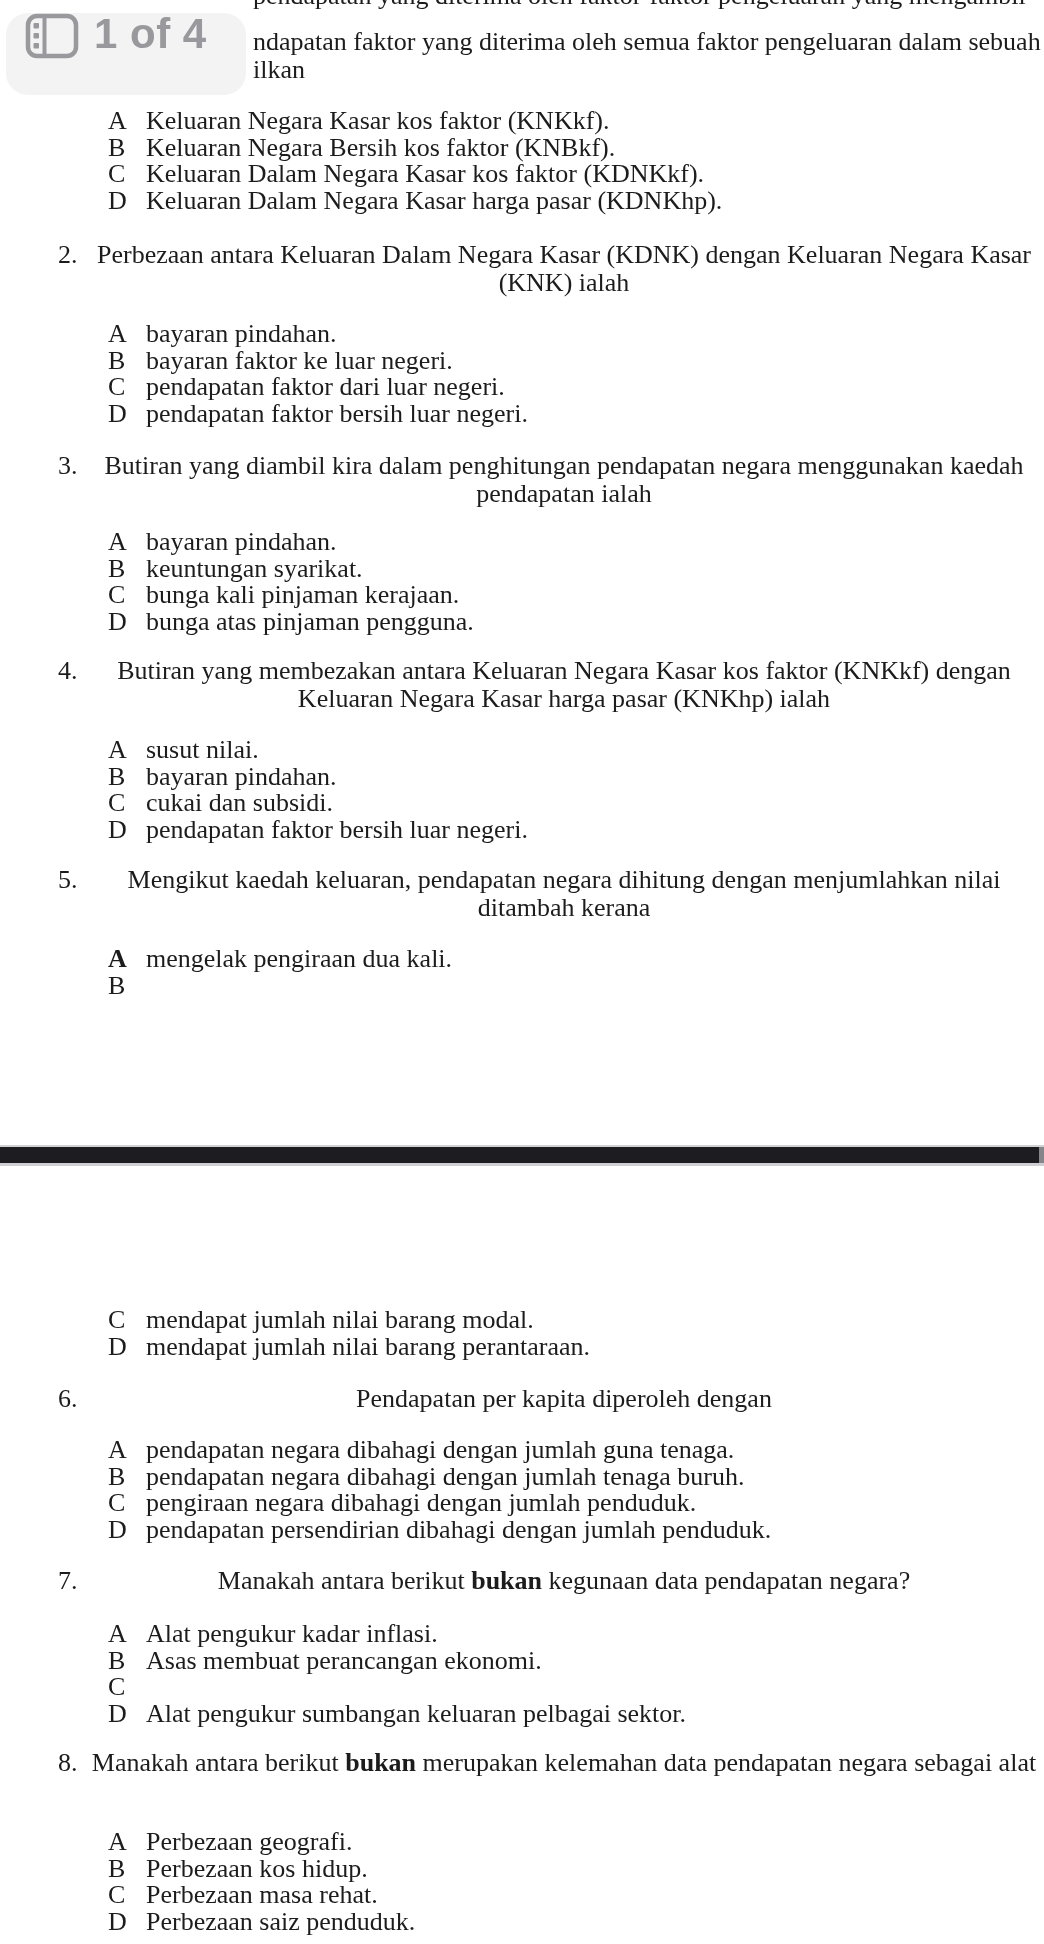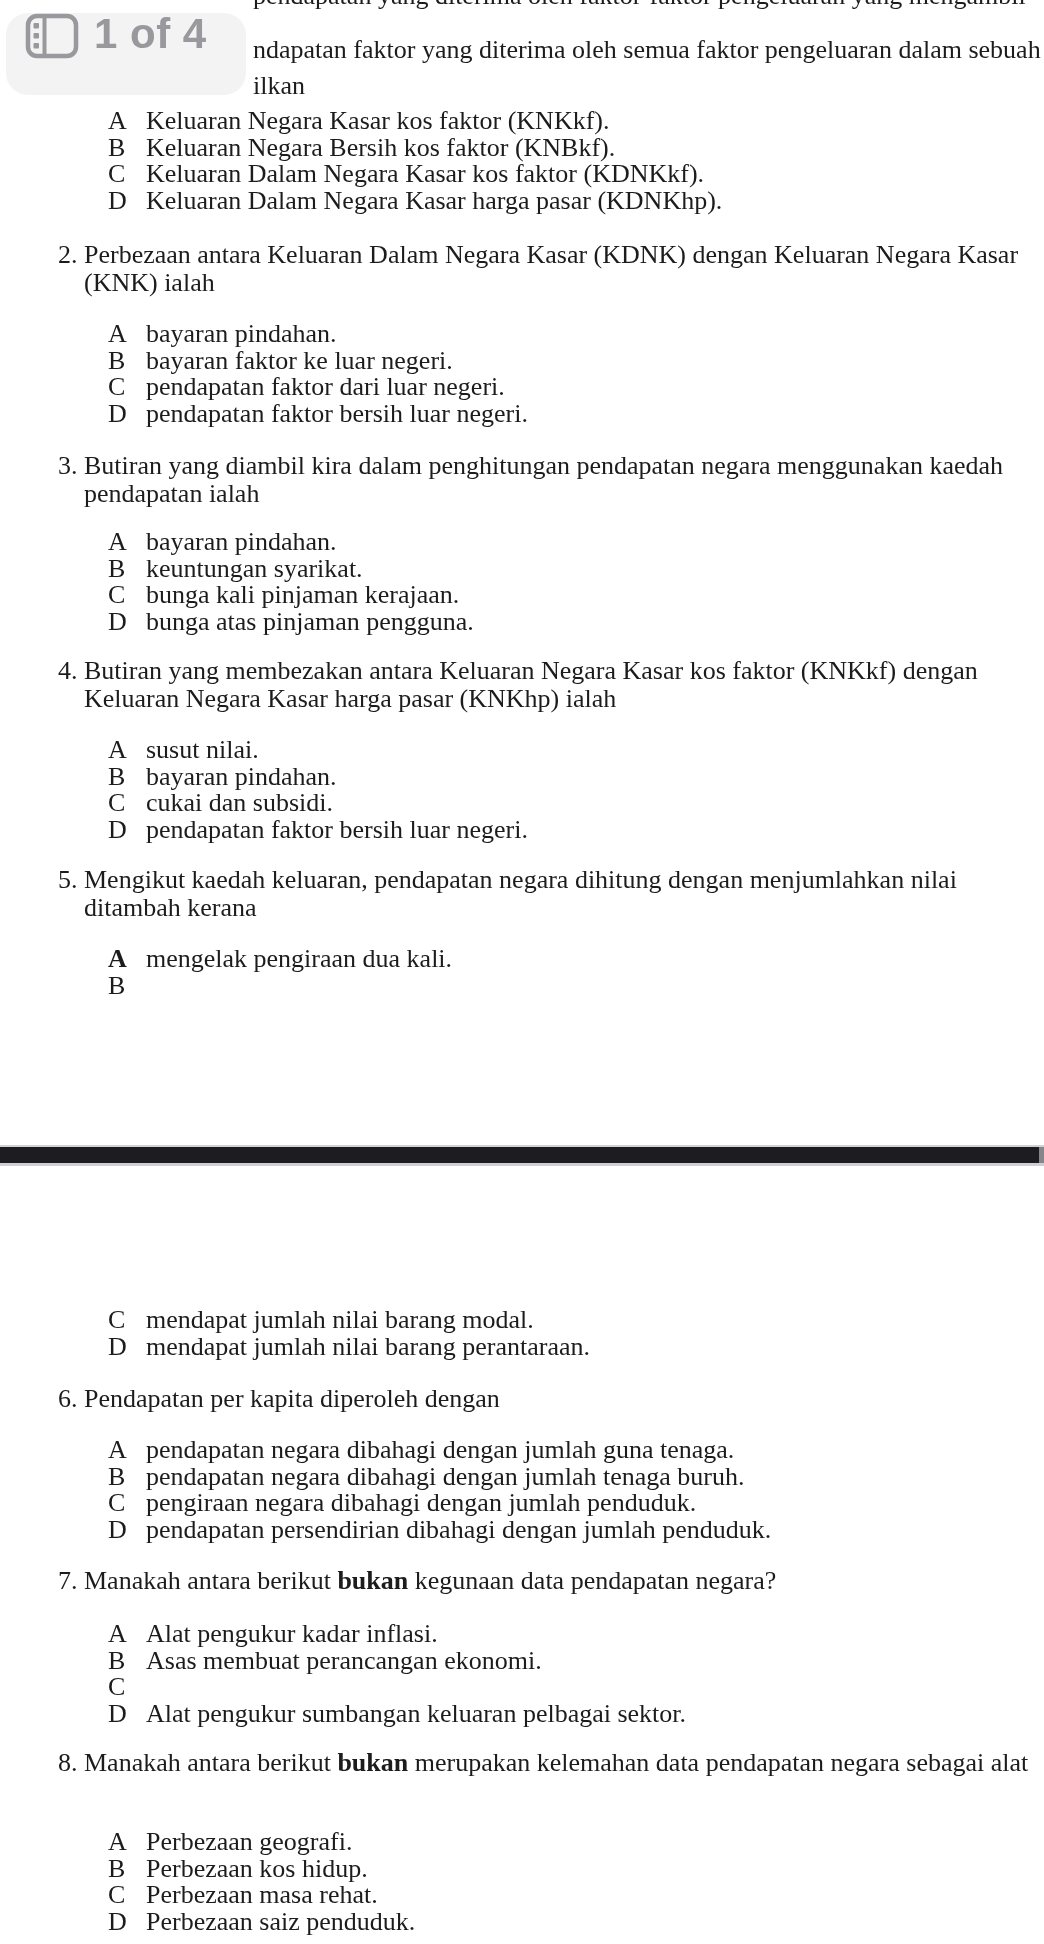--- a/index.html
+++ b/index.html
@@ -16,24 +16,24 @@
   
   .badge{
     position:absolute;left:6px;top:13px;width:240px;height:82px;
     background:#f3f3f4;border-radius:22px;
     display:flex;align-items:flex-start;gap:15px;padding-left:19px;box-sizing:border-box;
     font-family:"Liberation Sans","DejaVu Sans",sans-serif;color:#98989d;
   }
   .badge .label{font-size:42px;font-weight:bold;letter-spacing:0.5px;line-height:1;}
 
   
-  .line{position:absolute;white-space:nowrap;line-height:28px;margin-top:8px;}
+  .line{position:absolute;white-space:nowrap;line-height:28px;}
   .stem{position:absolute;left:0;right:0;line-height:28px;}
   .stem .qnum{position:absolute;left:58px;top:0;}
-  .stem .sline{margin-left:84px;white-space:nowrap;min-height:28px;}
+  .stem .sline{margin-left:84px;white-space:nowrap;min-height:28px;text-align:center;}
   .opts{position:absolute;left:0;right:0;}
   .opt{position:relative;padding-left:146px;height:26.7px;line-height:26.7px;white-space:nowrap;}
   .opt .letter{position:absolute;left:108px;top:0;}
   .bold{font-weight:bold;}
   b{font-weight:bold;}
 
   
   .separator{
     position:absolute;left:0;top:1145px;width:100%;height:21px;box-sizing:border-box;
     background:#1d1d21;border-top:2px solid #d2d2d5;border-bottom:3px solid #cfcfd3;
@@ -45,21 +45,21 @@
 
 <div id="screen">
 
   <div class="cliptop">
     <div class="inner">pendapatan yang diterima oleh faktor-faktor pengeluaran yang mengambil bahagian dalam pengeluaran negara</div>
   </div>
 
   <div>
 
     <div class="line" style="top:28px;left:253px">ndapatan faktor yang diterima oleh semua faktor pengeluaran dalam sebuah</div>
-    <div class="line" style="top:64px;left:253px">ilkan</div>
+    <div class="line" style="top:56px;left:253px">ilkan</div>
 
     <div class="opts" style="top:108px">
       <div class="opt">
         <span class="letter">A</span>
         <span class="otext">Keluaran Negara Kasar kos faktor (KNKkf).</span>
       </div>
       <div class="opt">
         <span class="letter">B</span>
         <span class="otext">Keluaran Negara Bersih kos faktor (KNBkf).</span>
       </div>

